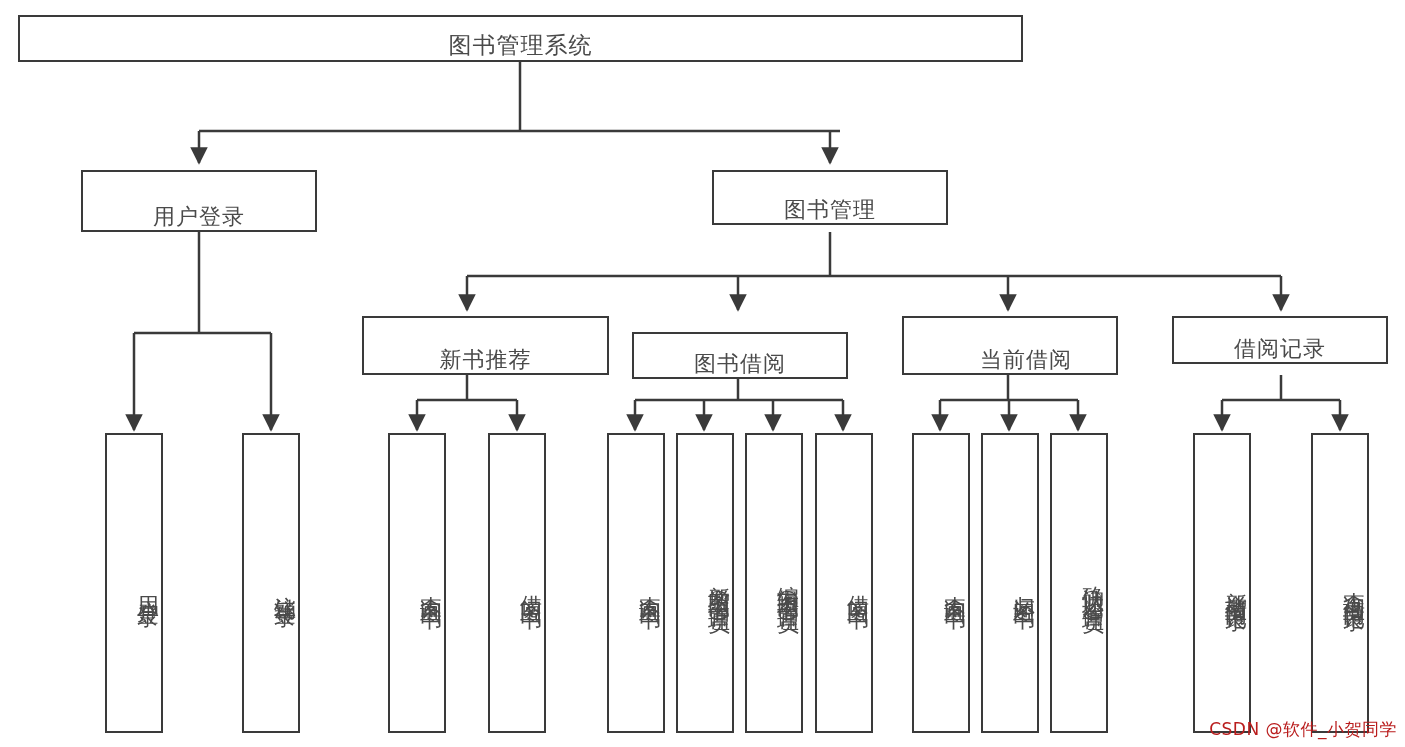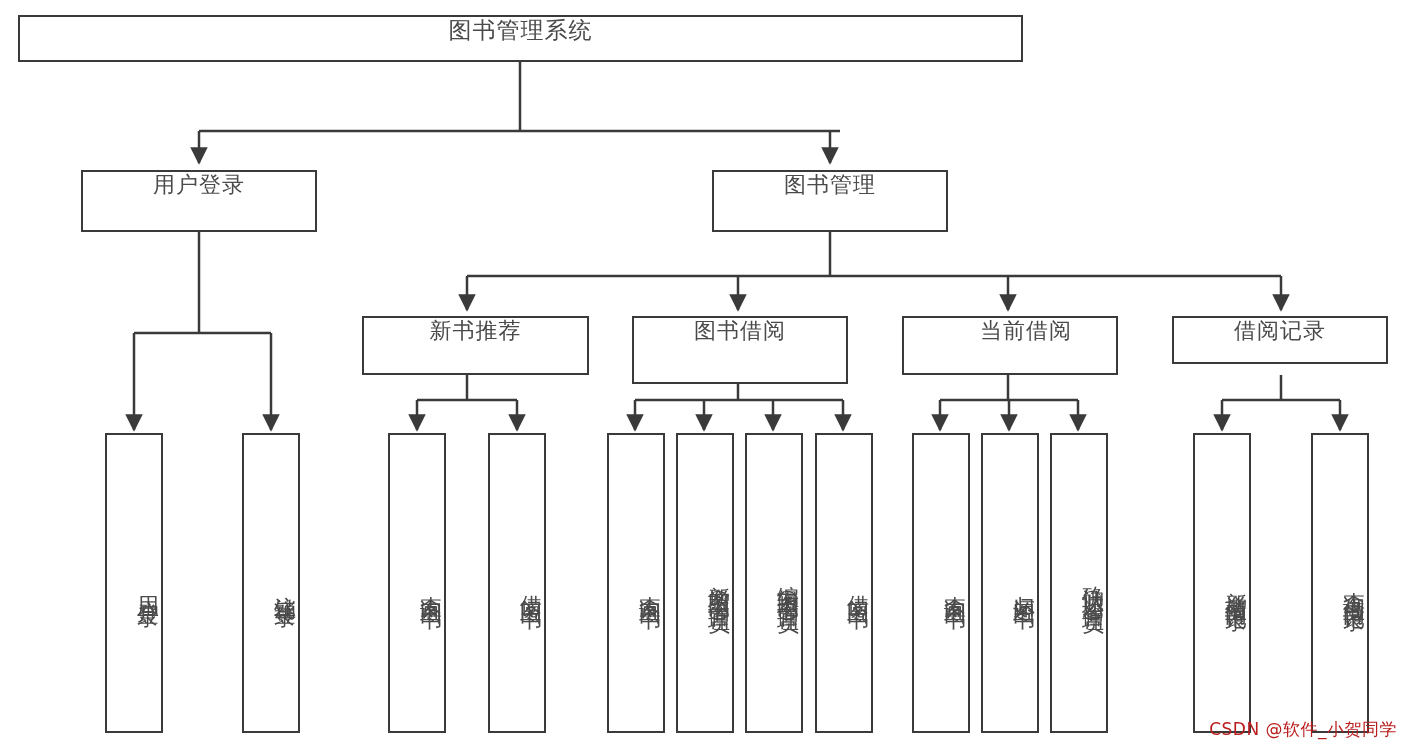--- a/index.html
+++ b/index.html
@@ -25,21 +25,21 @@
     width: 1405px;
     height: 747px;
     pointer-events: none;
   }
   .node {
     position: absolute;
     box-sizing: border-box;
     background: #ffffff;
     border: 2.5px solid #3a3a3a;
     display: flex;
-    align-items: flex-start;
+    align-items: flex-end;
     justify-content: center;
     color: #4a4a4a;
     z-index: 2;
   }
   .node.horiz {
     font-size: 22px;
     letter-spacing: 1px;
     line-height: 1.2;
   }
   .node.root {
@@ -127,28 +127,28 @@
     </g>
   </svg>
 
   <div class="node horiz root" style="left:18px; top:15px; width:1005px; height:47px;">
     <span>图书管理系统</span>
   </div>
 
   <div class="node horiz" style="left:81px; top:170px; width:236px; height:62px;">
     <span>用户登录</span>
   </div>
-  <div class="node horiz" style="left:712px; top:170px; width:236px; height:62px;">
+  <div class="node horiz" style="left:712px; top:170px; width:236px; height:55px;">
     <span>图书管理</span>
   </div>
 
-  <div class="node horiz" style="left:362px; top:316px; width:227px; height:59px;">
+  <div class="node horiz" style="left:362px; top:316px; width:247px; height:59px;">
     <span>新书推荐</span>
   </div>
-  <div class="node horiz" style="left:632px; top:316px; width:216px; height:68px;">
+  <div class="node horiz" style="left:632px; top:332px; width:216px; height:47px;">
     <span>图书借阅</span>
   </div>
   <div class="node horiz" style="left:902px; top:316px; width:216px; height:59px;padding-left:32px;">
     <span>当前借阅</span>
   </div>
   <div class="node horiz" style="left:1172px; top:316px; width:216px; height:48px;">
     <span>借阅记录</span>
   </div>
 
   <div class="node vert" style="left:105px; top:433px; width:58px; height:300px;">

